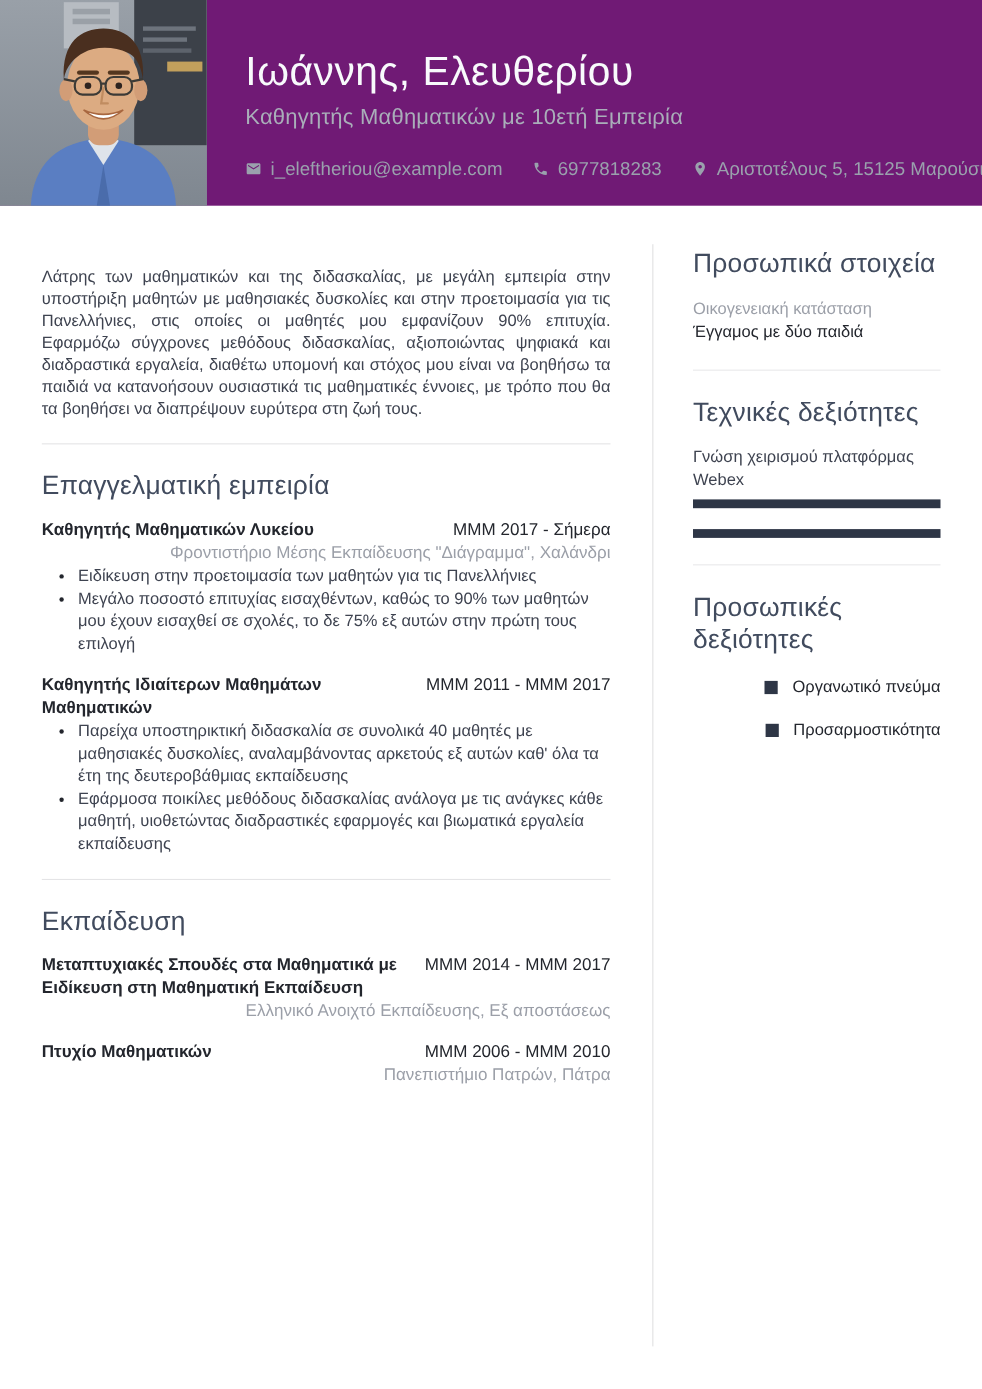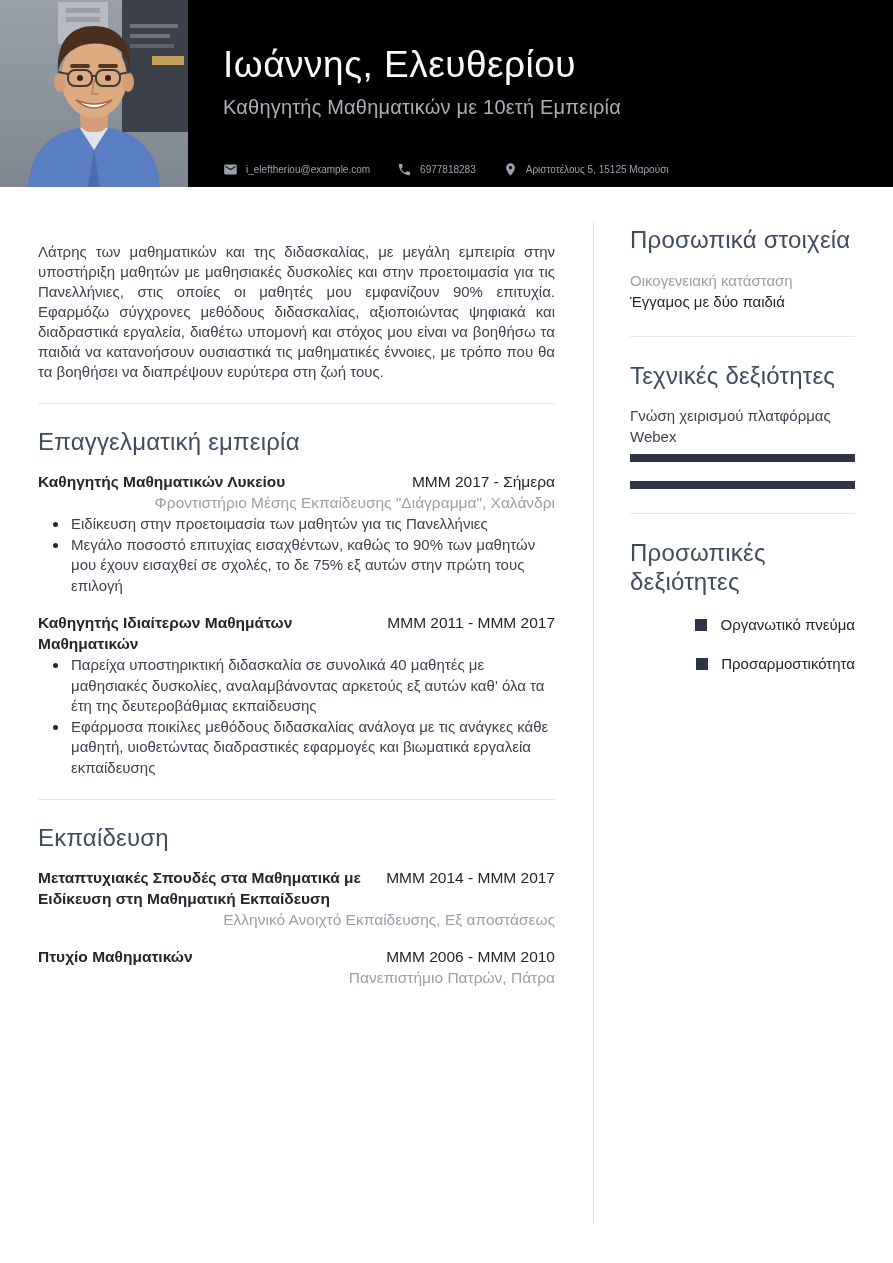--- a/index.html
+++ b/index.html
@@ -13,21 +13,21 @@
     width: 893px;
     height: 1263px;
     background: #ffffff;
     overflow: hidden;
   }
 
   
   .header {
     display: flex;
     height: 187px;
-    background: #000000;
+    background: #701a75;
   }
   .photo {
     width: 188px;
     height: 187px;
     flex: 0 0 188px;
     overflow: hidden;
     background:#8d949d;
   }
   .photo svg { display:block; width:188px; height:187px; }
   .header-text {
@@ -43,25 +43,25 @@
     line-height: 1.15;
   }
   .job-title {
     margin-top: 9px;
     font-size: 20px;
     font-weight: 400;
     color: #a9aeb9;
     letter-spacing: 0.2px;
   }
   .contact-row {
-    margin-top: 43px;
+    margin-top: 25px;
     display: flex;
     align-items: center;
     gap: 27px;
-    font-size: 10px;
+    font-size: 17px;
     color: #9aa1ad;
   }
   .contact-item { display:flex; align-items:center; gap:8px; white-space:nowrap; }
   .contact-item svg { width:15px; height:15px; fill:#9aa1ad; flex:0 0 auto; }
 
   
   .content {
     position: relative;
     display: flex;
     padding: 38px 38px 0 38px;

